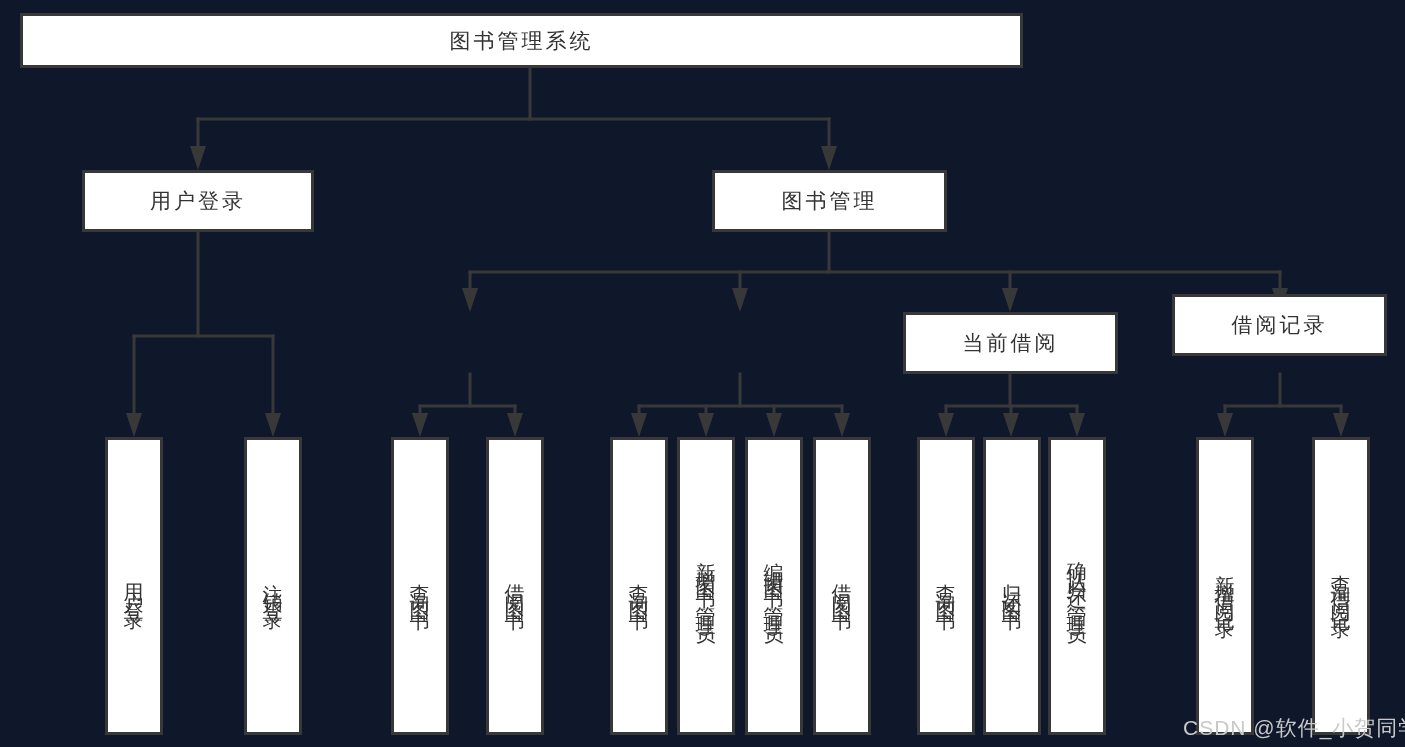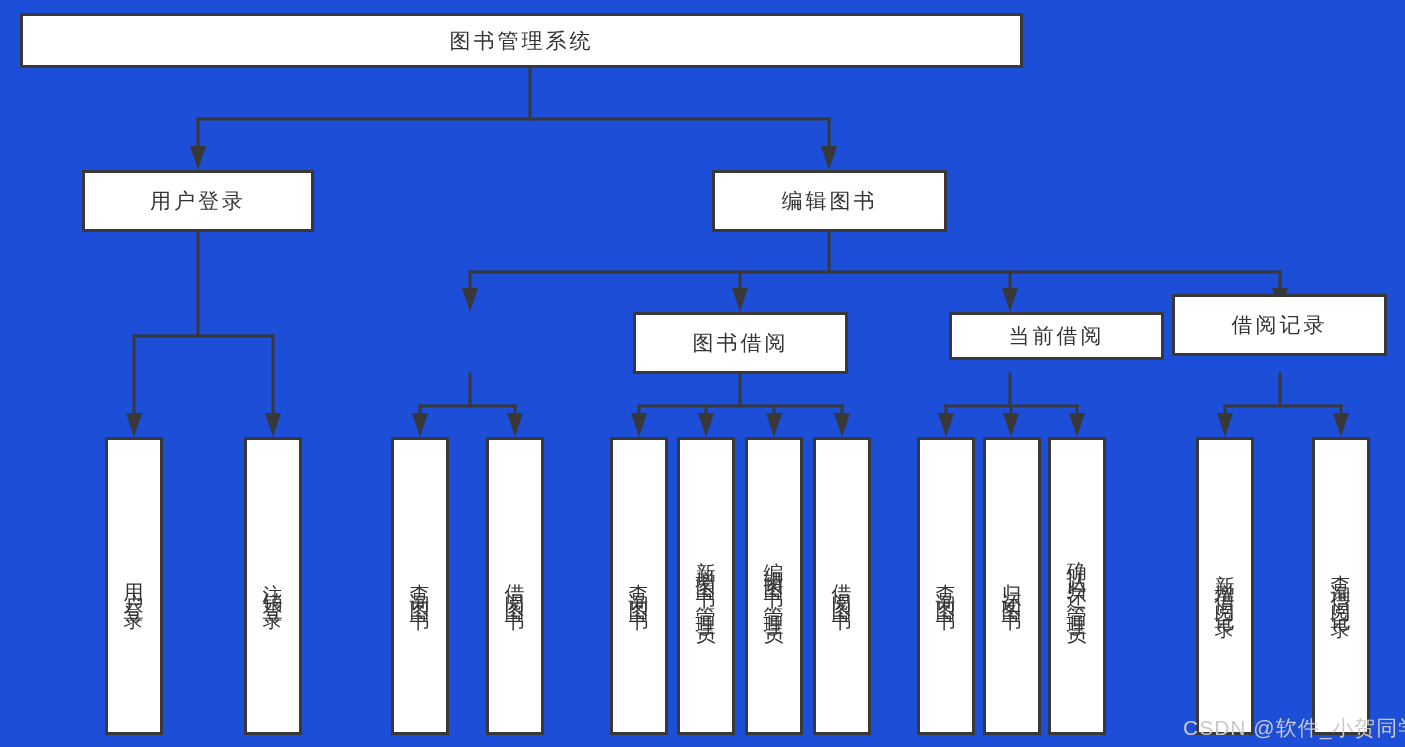--- a/index.html
+++ b/index.html
@@ -4,21 +4,21 @@
 <style>
   :root{
     --line:#383838;
     --text:#333333;
     --wm:#c9c9c9;
   }
   html,body{margin:0;padding:0;background:#ffffff;}
   .canvas{
     position:relative;
     width:1405px;height:747px;
-    background:#1d4ed8;
+    background:#0f172a;
     font-family:"Liberation Sans",sans-serif;
     overflow:hidden;
   }
   .connectors{position:absolute;left:0;top:0;width:1405px;height:747px;pointer-events:none;}
   .connectors line{stroke:var(--line);stroke-width:3;stroke-linecap:square;}
   .connectors polygon{fill:var(--line);}
   .node{
     position:absolute;box-sizing:border-box;
     border:3px solid var(--line);background:#ffffff;
     display:flex;align-items:center;justify-content:center;
@@ -112,27 +112,24 @@
   </svg>
 
   <div class="node" style="left:20px;top:13px;width:1003px;height:55px">
     <span class="label">图书管理系统</span>
   </div>
 
   <div class="node" style="left:82px;top:170px;width:232px;height:62px">
     <span class="label">用户登录</span>
   </div>
   <div class="node" style="left:712px;top:170px;width:235px;height:62px">
-    <span class="label">编辑图书</span>
+    <span class="label">图书管理</span>
   </div>
 
-  <div class="node" style="left:633px;top:312px;width:215px;height:62px">
-    <span class="label">图书借阅</span>
-  </div>
-  <div class="node" style="left:949px;top:312px;width:215px;height:48px">
+  <div class="node" style="left:903px;top:312px;width:215px;height:62px">
     <span class="label">当前借阅</span>
   </div>
   <div class="node" style="left:1172px;top:294px;width:215px;height:62px">
     <span class="label">借阅记录</span>
   </div>
 
   <div class="node" style="left:105px;top:437px;width:58px;height:298px">
     <span class="vlabel">用户登录</span>
   </div>
   <div class="node" style="left:244px;top:437px;width:58px;height:298px">

